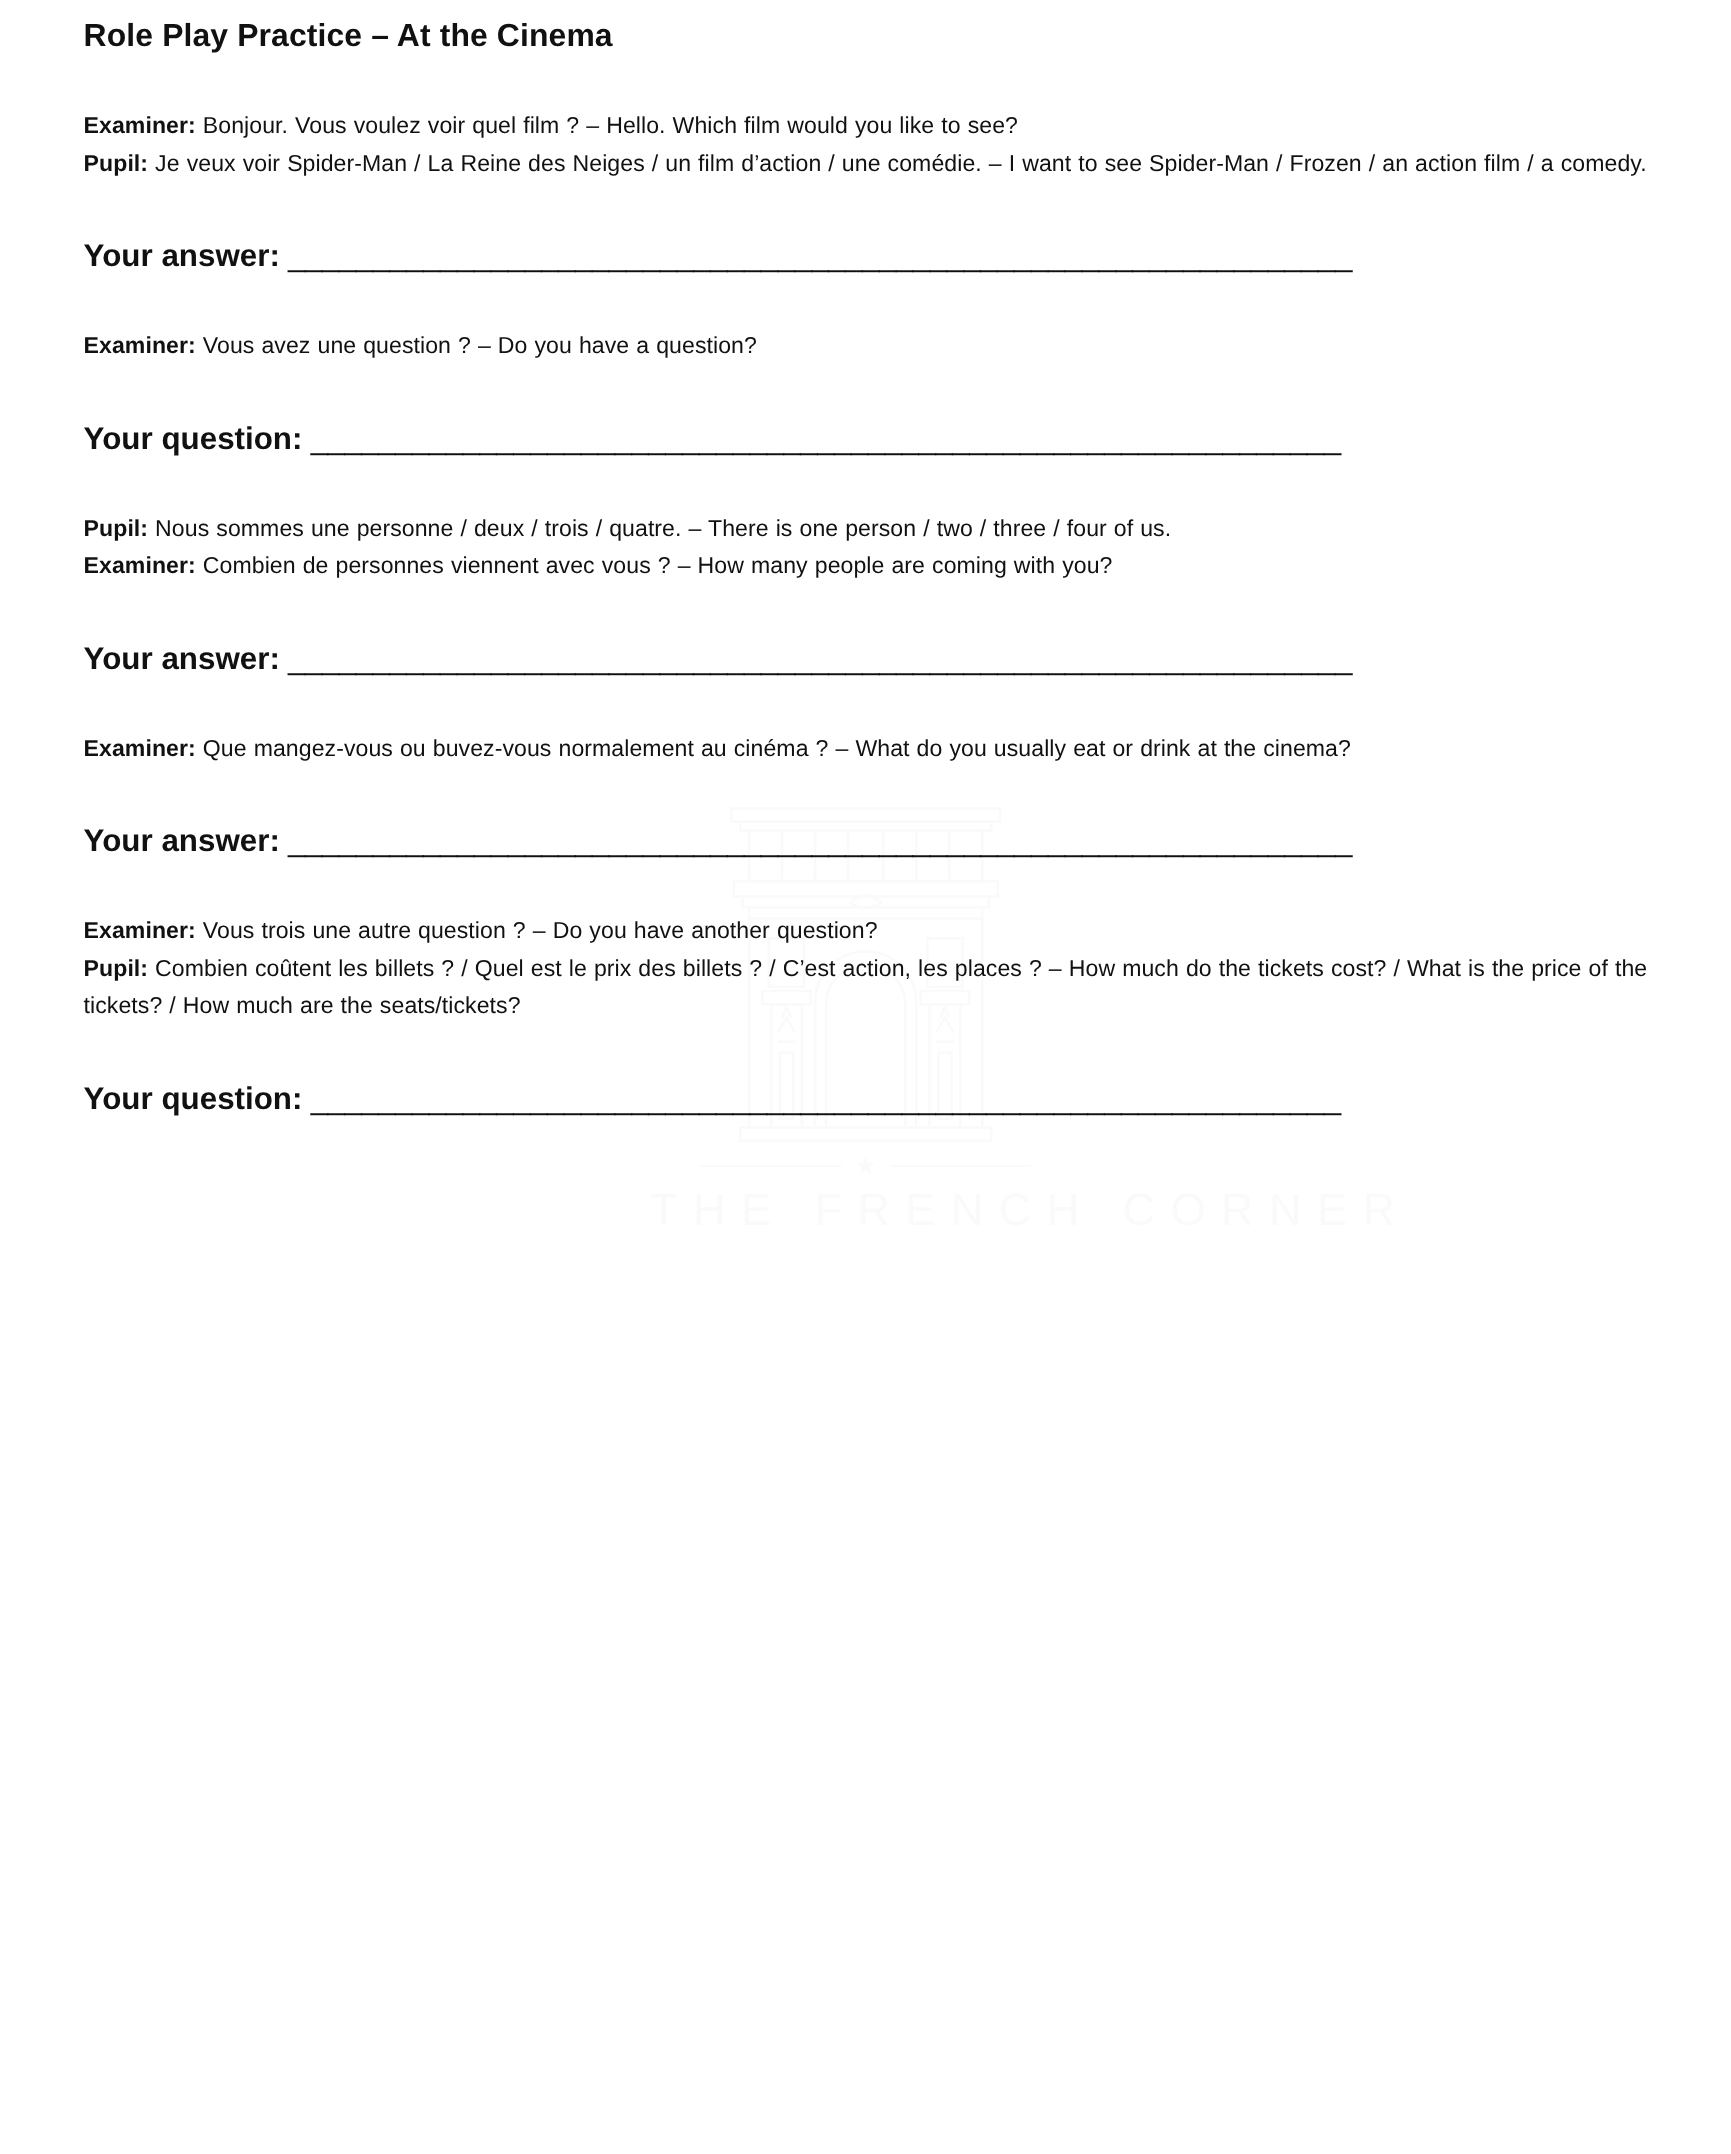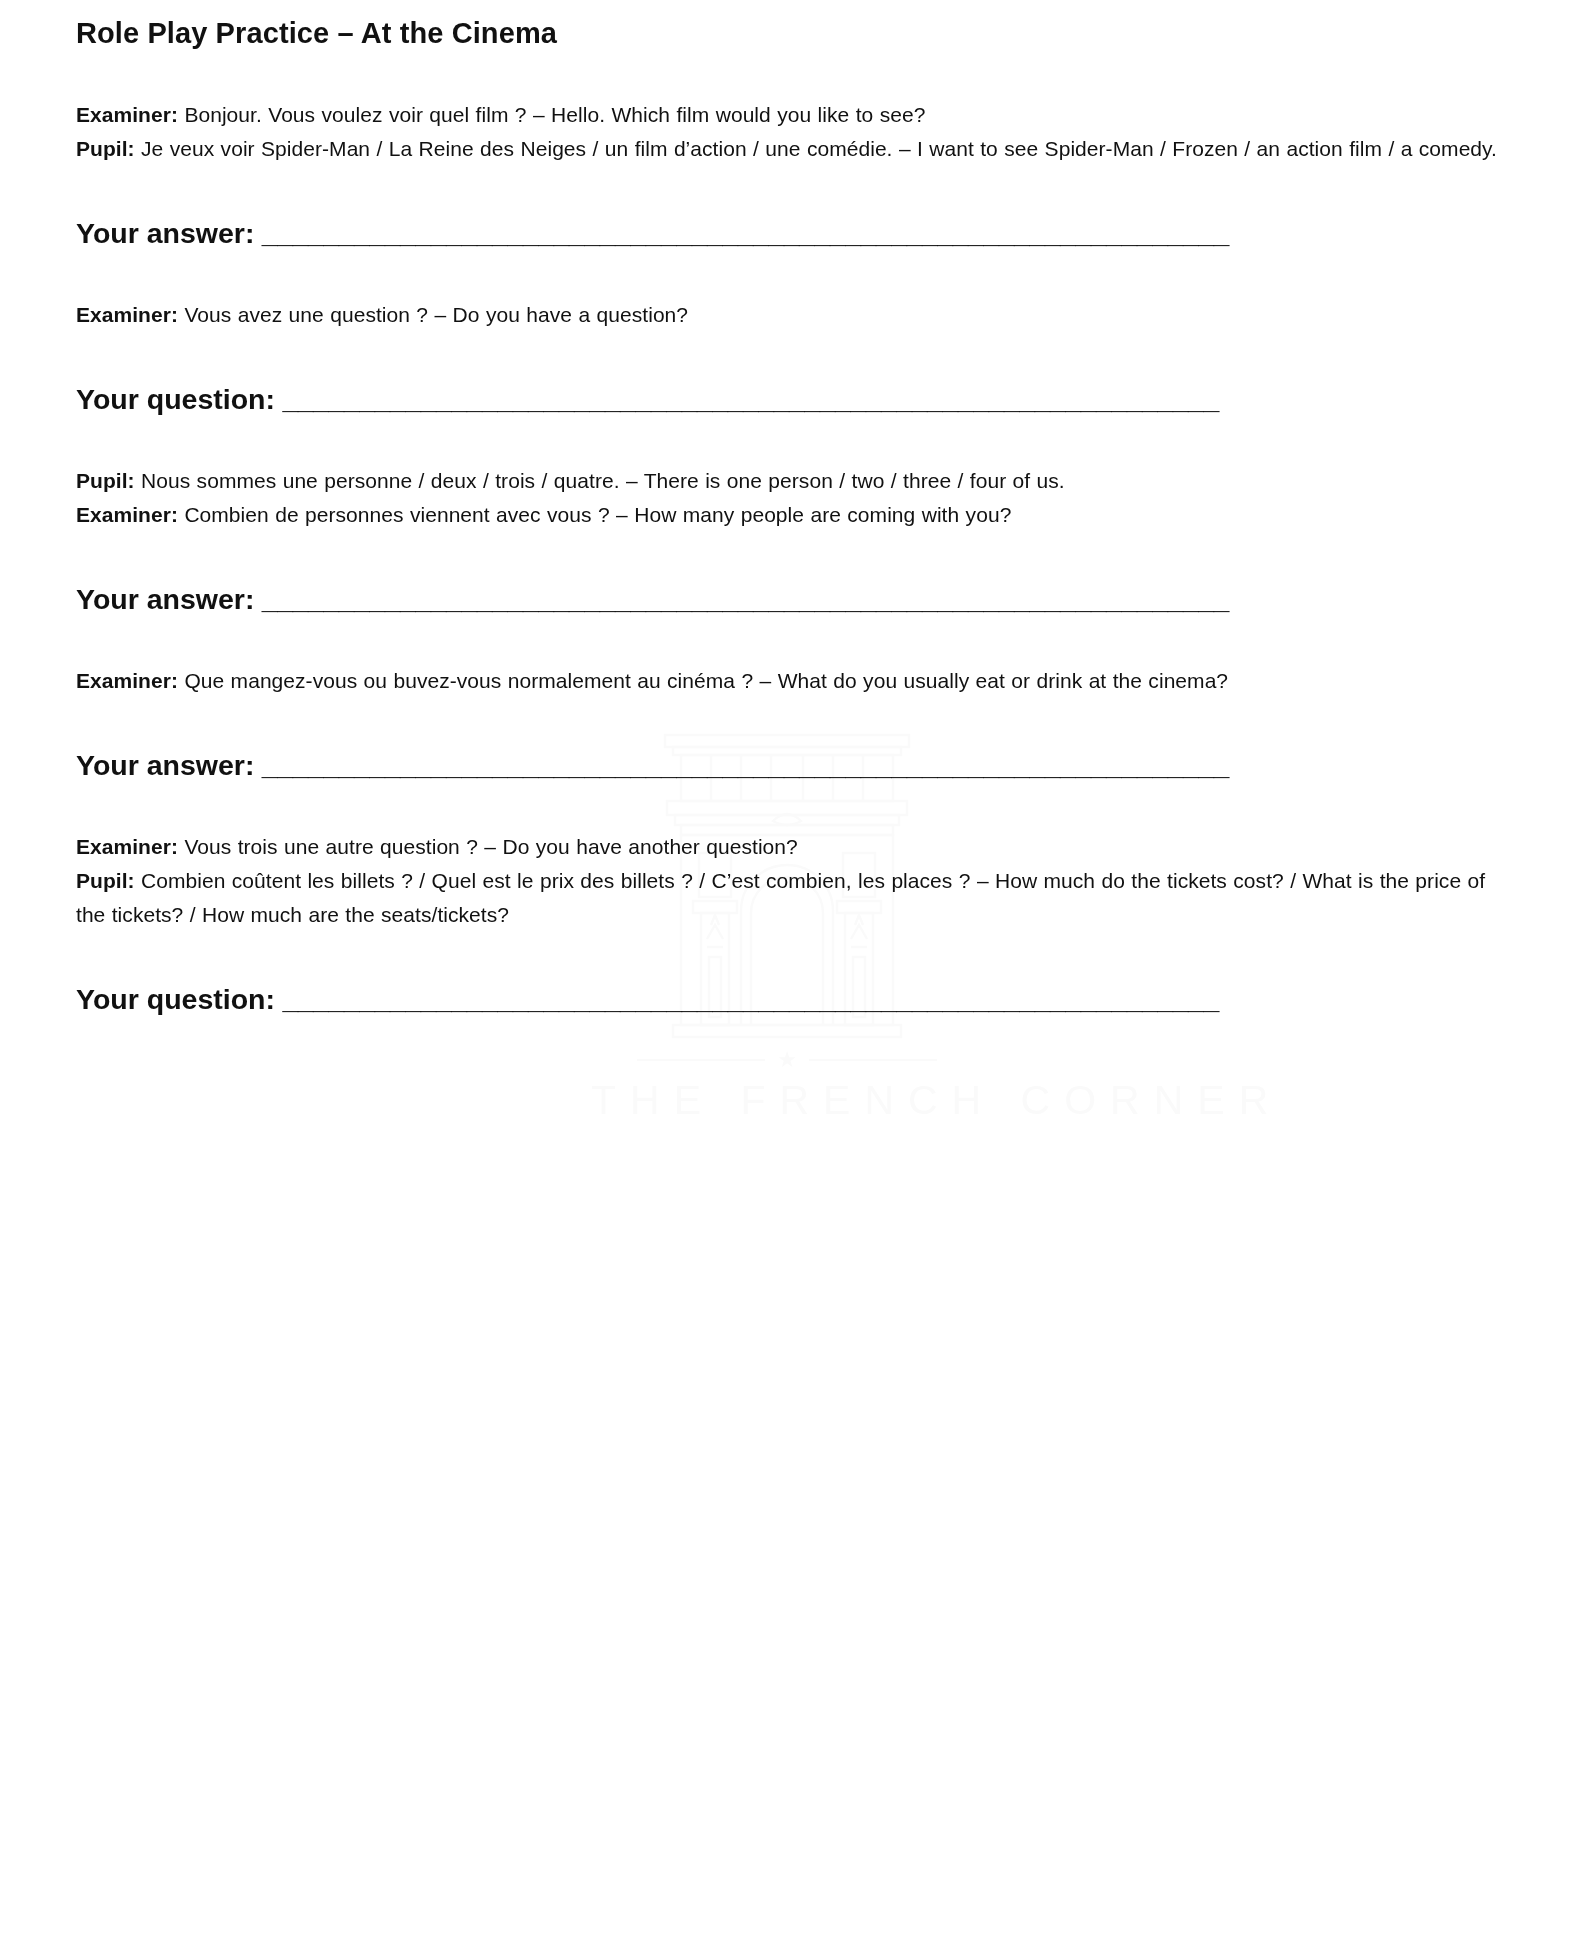--- a/index.html
+++ b/index.html
@@ -85,21 +85,21 @@
   .line .who { font-weight: bold; }
 
   .fill-line {
     font-size: 28.5px;
     line-height: 1.62;
     margin: 0;
     white-space: nowrap;
     overflow: hidden;
   }
   .fill-line .fl-label { font-weight: bold; }
-  .fill-line .fl-rule { font-weight: 700; letter-spacing: -0.5px; }
+  .fill-line .fl-rule { font-weight: 400; letter-spacing: -0.5px; }
   .gap-md { margin-top: 44px; }
 </style>
 </head>
 <body>
 
 <div id="watermark">
   <div class="wm-inner">
     <svg width="300" height="320" viewBox="0 0 300 320" aria-hidden="true">
       <g fill="none" stroke="#fafafa" stroke-width="2.4">
 
@@ -183,19 +183,19 @@
 
   <div class="block">
     <p class="line"><span class="who">Examiner:</span><span> Que mangez-vous ou buvez-vous normalement au cinéma ? – What do you usually eat or drink at the cinema?</span></p>
   </div>
   <div class="gap-md">
     <p class="fill-line"><span class="fl-label">Your answer:</span><span class="fl-rule"> _______________________________________________________________</span></p>
   </div>
 
   <div class="block">
     <p class="line"><span class="who">Examiner:</span><span> Vous trois une autre question ? – Do you have another question?</span></p>
-    <p class="line"><span class="who">Pupil:</span><span> Combien coûtent les billets ? / Quel est le prix des billets ? / C’est combien, les places ? – How much do the tickets cost? / What is the price of the tickets? / How much are the seats/tickets?</span></p>
+    <p class="line"><span class="who">Pupil:</span><span> Combien coûtent les billets ? / Quel est le prix des billets ? / C’est action, les places ? – How much do the tickets cost? / What is the price of the tickets? / How much are the seats/tickets?</span></p>
   </div>
   <div class="gap-md">
     <p class="fill-line"><span class="fl-label">Your question:</span><span class="fl-rule"> _____________________________________________________________</span></p>
   </div>
 
 </div>
 
 </body></html>

